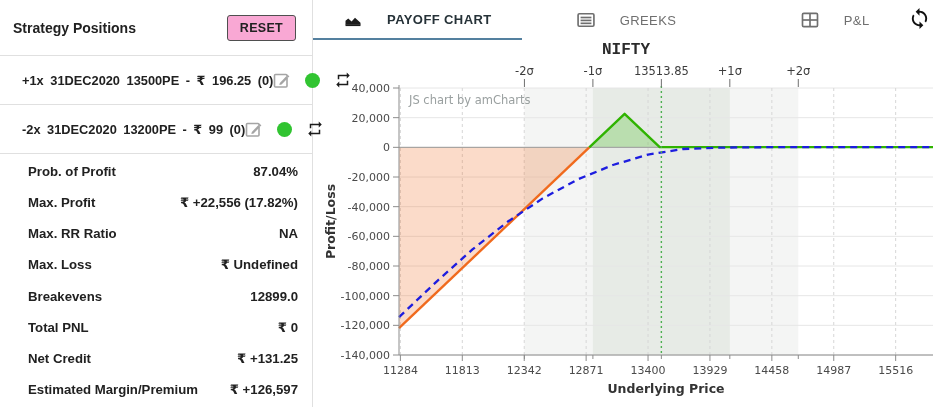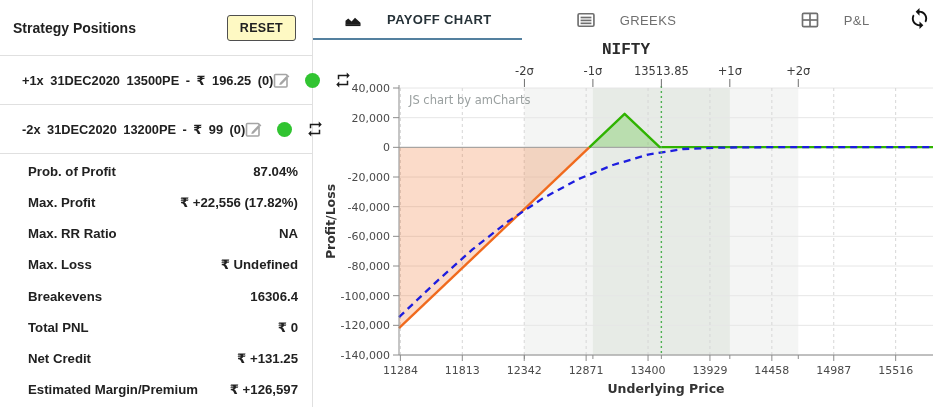--- a/index.html
+++ b/index.html
@@ -2,21 +2,21 @@
 <html><head>
 <meta charset="utf-8">
 <style>
   html,body{margin:0;padding:0;background:#fff;width:940px;height:407px;overflow:hidden;
     font-family:"Liberation Sans","DejaVu Sans",sans-serif;color:#212121;}
   .app{position:relative;width:940px;height:407px;display:flex;}
   
   .left-panel{width:313px;min-width:313px;height:407px;border-right:1px solid #e0e0e0;box-sizing:border-box;display:flex;flex-direction:column;}
   .panel-header{height:56px;border-bottom:1px solid #e0e0e0;display:flex;align-items:center;justify-content:space-between;padding:0 16px 0 13px;box-sizing:border-box;}
   .panel-title{font-size:14px;font-weight:700;}
-  .reset-btn{background:#fef9c3;border:1px solid #4f4f4f;border-radius:3px;padding:5px 12px;font-size:12.5px;font-weight:600;color:#212121;cursor:pointer;font-family:inherit;letter-spacing:.3px;}
+  .reset-btn{background:#f9a8d4;border:1px solid #4f4f4f;border-radius:3px;padding:5px 12px;font-size:12.5px;font-weight:600;color:#212121;cursor:pointer;font-family:inherit;letter-spacing:.3px;}
   .position-row{height:49px;border-bottom:1px solid #e0e0e0;display:flex;align-items:center;justify-content:space-between;padding:0 12px 0 22px;box-sizing:border-box;}
   .pos-text{font-size:12.8px;font-weight:600;word-spacing:3px;white-space:nowrap;}
   .pos-icons{display:flex;align-items:center;gap:14px;}
   .green-dot{width:15px;height:15px;border-radius:50%;background:#31c431;}
   .icon-btn{display:flex;align-items:center;cursor:pointer;}
   .stats{flex:1;display:flex;flex-direction:column;padding:2px 0;}
   .stat-row{flex:1;display:flex;align-items:center;justify-content:space-between;padding:0 14px 0 28px;}
   .stat-label{font-size:13.2px;font-weight:600;}
   .stat-value{font-size:13.2px;font-weight:700;white-space:nowrap;}
   
@@ -90,21 +90,21 @@
       <div class="stat-row">
         <span class="stat-label">Max. RR Ratio</span>
         <span class="stat-value">NA</span>
       </div>
       <div class="stat-row">
         <span class="stat-label">Max. Loss</span>
         <span class="stat-value">₹ Undefined</span>
       </div>
       <div class="stat-row">
         <span class="stat-label">Breakevens</span>
-        <span class="stat-value">16306.4</span>
+        <span class="stat-value">12899.0</span>
       </div>
       <div class="stat-row">
         <span class="stat-label">Total PNL</span>
         <span class="stat-value">₹ 0</span>
       </div>
       <div class="stat-row">
         <span class="stat-label">Net Credit</span>
         <span class="stat-value">₹ +131.25</span>
       </div>
       <div class="stat-row">

